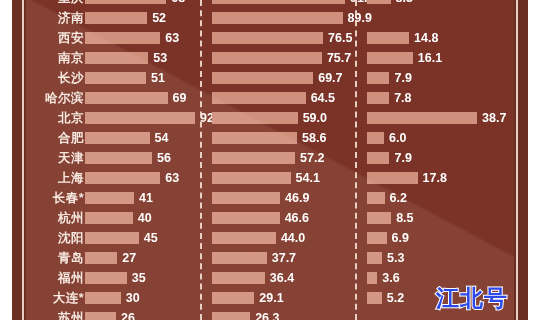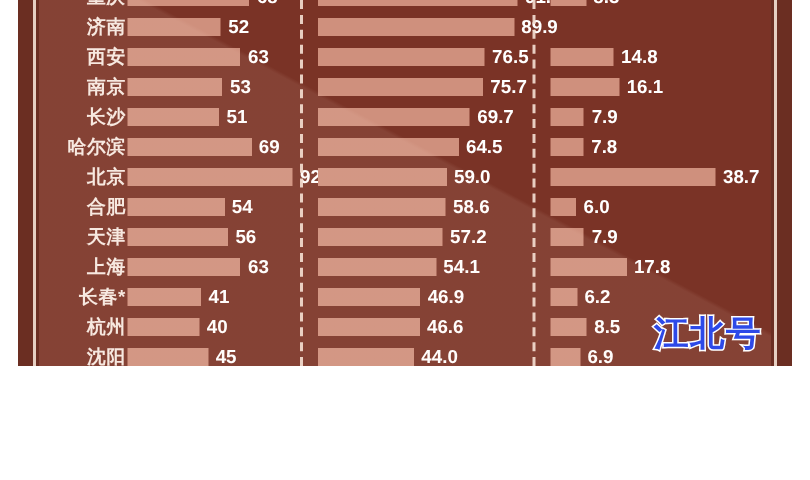--- a/index.html
+++ b/index.html
@@ -3,21 +3,21 @@
 <meta charset="utf-8">
 <title>City Bar Chart</title>
 <style>
   html,body{margin:0;padding:0;}
   body{
     width:540px;height:320px;overflow:hidden;
     background:#ffffff;
     font-family:"Liberation Sans","DejaVu Sans",sans-serif;
   }
   #stage{
-    position:relative;width:540px;height:244px;overflow:hidden;
+    position:relative;width:540px;height:320px;overflow:hidden;
     background:#ffffff;
   }
   
   .frame{
     position:absolute;top:0;bottom:0;
     background:#6B2E22;
   }
   .frame.left{left:12px;width:28px;}
   .frame.right{right:12px;width:28px;}
   .hairline{

